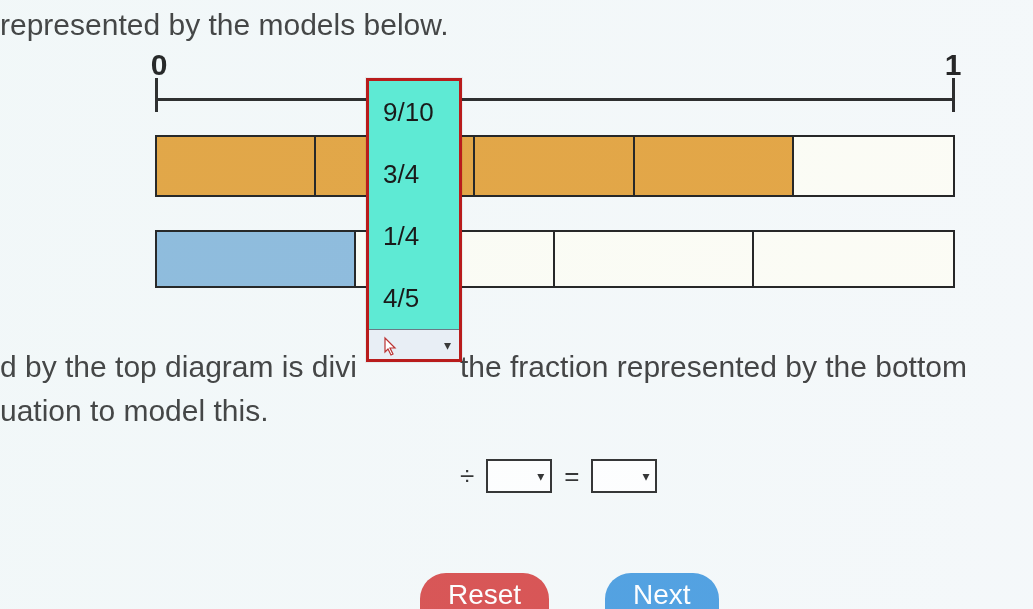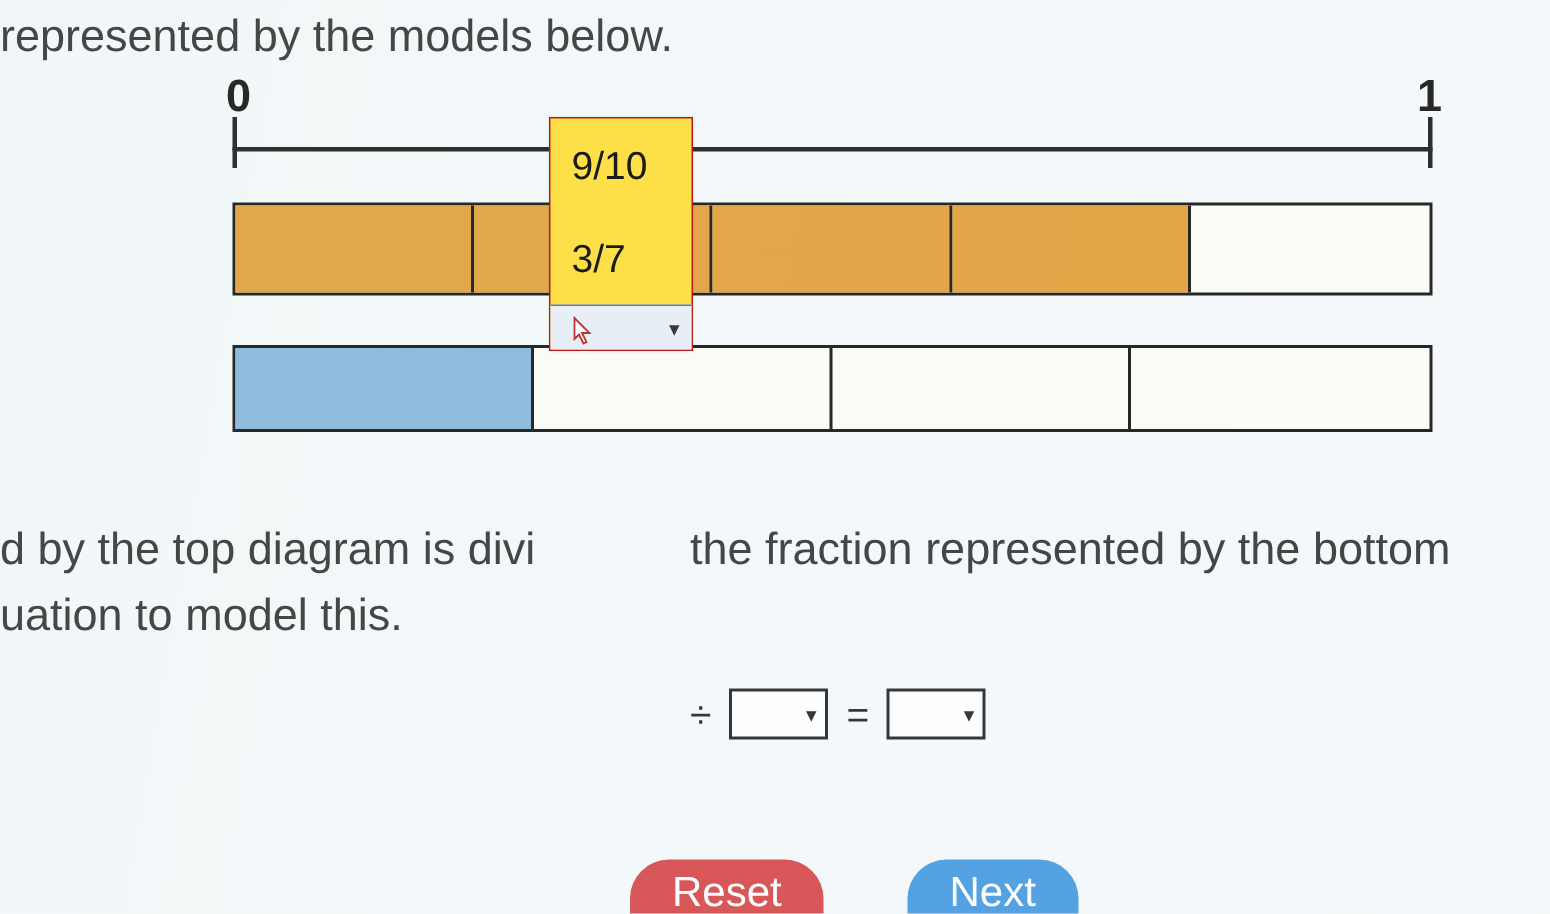--- a/index.html
+++ b/index.html
@@ -98,22 +98,22 @@
   }
   .selbox .caret {
     font-size:14px;
   }
 
   
   .dropdown-open {
     position:absolute;
     left:366px; top:78px;
     width:96px;
-    background:#fde047;
-    border:1px solid #b91c1c;
+    background:#5eead4;
+    border:3px solid #b91c1c;
     z-index:5;
     box-shadow: 0 0 0 1px rgba(0,0,0,0.05);
   }
   .dropdown-open .opt {
     height:62px;
     display:flex;
     align-items:center;
     padding-left:14px;
     font-size:26px;
     color:#1a1a1a;
@@ -202,21 +202,23 @@
         <span class="caret">▾</span>
       </span>
     <span>=</span>
     <span class="selbox">
         <span class="caret">▾</span>
       </span>
   </div>
 
   <div class="dropdown-open">
     <div class="opt">9/10</div>
-    <div class="opt">3/7</div>
+    <div class="opt">3/4</div>
+    <div class="opt">1/4</div>
+    <div class="opt">4/5</div>
     <div class="sel-collapsed">
       <span class="dd-caret">▾</span>
       <span class="cursor">
         <svg viewBox="0 0 16 20">
           <path d="M2 2 L2 16 L5 13 L8 19 L10 18 L7 12 L12 12 Z" fill="#fff" stroke="#b33" stroke-width="1.2"></path>
         </svg>
       </span>
     </div>
   </div>
 

